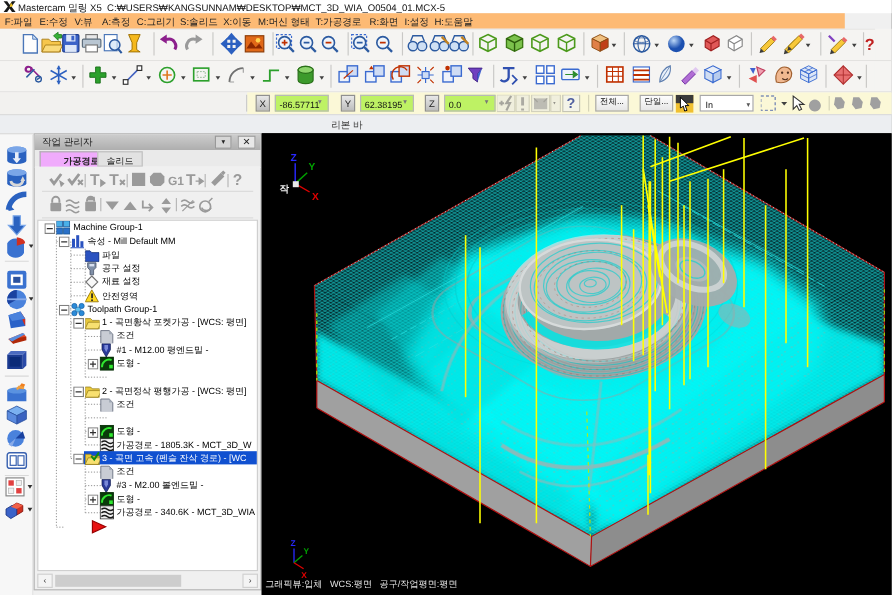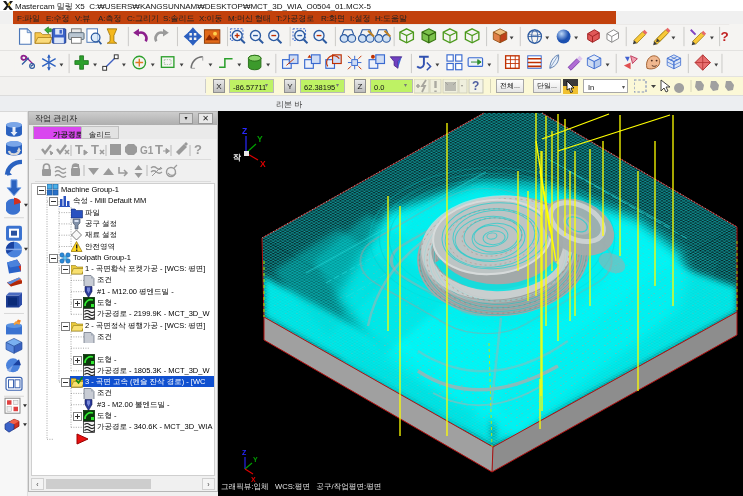--- a/index.html
+++ b/index.html
@@ -1,19 +1,19 @@
 <!DOCTYPE html>
 <html><head><meta charset="utf-8"><style>
 *{margin:0;padding:0;box-sizing:border-box}
 html,body{width:743px;height:496px;overflow:hidden;background:#f0f0f0;
  font-family:"Liberation Sans",sans-serif;}
 .abs{position:absolute}
 #titlebar{position:absolute;left:0;top:0;width:743px;height:11px;background:#fff;}
 #titlebar span{position:absolute;left:15px;top:1px;font-size:8px;color:#111;letter-spacing:0px;white-space:nowrap}
-#menubar{position:absolute;left:13px;top:11px;width:603px;height:13px;background:#c2410c;font-size:8px;color:#222}
+#menubar{position:absolute;left:0;top:11px;width:704px;height:13px;background:#fdba74;font-size:8px;color:#222}
 #menubar span{position:absolute;top:2px;white-space:nowrap}
 #tb1{position:absolute;left:0;top:24px;width:743px;height:27px;background:#f5f4f2;border-bottom:1px solid #e3e2e0}
 #tb2{position:absolute;left:0;top:51px;width:743px;height:26px;background:#f5f4f2;border-bottom:1px solid #e3e2e0}
 #row3{position:absolute;left:0;top:77px;width:743px;height:18px;background:#f2f1ef}
 #row3y{position:absolute;left:206px;top:0;width:537px;height:18px;background:#fbf8d7}
 #ribbon{position:absolute;left:0;top:95px;width:743px;height:16px;background:#eceef1;border-top:1px solid #dcdcdc}
 #ribbon span{position:absolute;left:276px;top:3px;font-size:8px;color:#3a3a3a}
 #main{position:absolute;left:0;top:111px;width:743px;height:385px;background:#f0f0f0}
 #lstrip{position:absolute;left:0;top:0;width:28px;height:385px;background:#f7f7f7;border-top:1px solid #d8d8d8}
 #panel{position:absolute;left:28px;top:0;width:190px;height:381px;background:#f0f0f0;border:1px solid #b6b6b6}
@@ -548,21 +548,21 @@
       </g>
       <path d="M23 312 l4 0 l-2 3 z" fill="#303030"></path>
     </svg>
 <div id="panel">
       <div id="ptitle">
         <b>작업 관리자</b>
         <span style="position:absolute;right:24px;top:1px;width:14px;height:11px;background:#d6d6d6;border:1px solid #999;font-size:6px;text-align:center;color:#222">▾</span>
         <span style="position:absolute;right:4px;top:1px;width:15px;height:11px;background:#e8e8e8;border:1px solid #999;font-size:8px;line-height:10px;text-align:center;color:#222">✕</span>
       </div>
       <div id="ptabs">
-        <div class="tab" style="left:4px;width:70px;background:#d946ef;border:1px solid #b0b0b0;border-bottom:none;font-weight:bold">가공경로</div>
+        <div class="tab" style="left:4px;width:70px;background:#f0abfc;border:1px solid #b0b0b0;border-bottom:none;font-weight:bold">가공경로</div>
         <div class="tab" style="left:52px;width:38px;background:#e2e2e2;border:1px solid #c0c0c0">솔리드</div>
         <div style="position:absolute;left:0;top:14px;width:188px;height:1px;background:#fff"></div>
       </div>
       <svg class="abs" style="left:0;top:27px" width="188" height="44" viewBox="0 0 188 44">
         <rect width="188" height="44" fill="#f0f0f0"></rect>
         <line x1="6" y1="20.5" x2="182" y2="20.5" stroke="#dcdcdc"></line>
         <line x1="6" y1="42.5" x2="182" y2="42.5" stroke="#dcdcdc"></line>
         <g transform="translate(12,2)" fill="#9a9a9a" stroke="#9a9a9a">
           <path d="M0 5 l3 4 l6 -8" fill="none" stroke-width="2.4" transform="translate(1,3)"></path>
           <path d="M9 10 l3 2 l-2 2 z"></path>
@@ -773,27 +773,20 @@
             <rect x="0.5" y="0.5" width="8" height="8" fill="#fff" stroke="#808080"></rect>
             <line x1="2" y1="4.5" x2="7" y2="4.5" stroke="#303030"></line>
             <line x1="4.5" y1="2" x2="4.5" y2="7" stroke="#303030"></line>
           </svg>
           <svg class="abs" style="left:51px;top:0px" width="12" height="12" viewBox="0 0 12 12">
             <rect x="0.5" y="0.5" width="11" height="11" fill="#0a3a0a" stroke="#083008" stroke-width="0.8"></rect>
             <path d="M2 9 a6 6 0 0 1 8 -6" fill="none" stroke="#30e830" stroke-width="1.6"></path>
             <rect x="8" y="7" width="3" height="3" fill="#30e830"></rect>
           </svg>
           <span style="left:65px">도형 - </span>
-        </div>
-        <div class="trow" style="top:124.30000000000001px">
-          <svg class="abs" style="left:51px;top:0px" width="12" height="12" viewBox="0 0 12 12">
-            <rect x="0.5" y="0.5" width="11" height="11" fill="#f0f0f0" stroke="#303030" stroke-width="0.8"></rect>
-            <path d="M1.5 3.5 q2.5 -2 5 0 t5 0 M1.5 6.5 q2.5 -2 5 0 t5 0 M1.5 9.5 q2.5 -2 5 0 t5 0" fill="none" stroke="#181818" stroke-width="1.2"></path>
-          </svg>
-          <span style="left:65px">가공경로 - 2199.9K - MCT_3D_W</span>
         </div>
         <div class="trow" style="top:135.60000000000002px">
           <svg class="abs" style="left:29px;top:2px" width="9" height="9" viewBox="0 0 9 9">
             <rect x="0.5" y="0.5" width="8" height="8" fill="#fff" stroke="#808080"></rect>
             <line x1="2" y1="4.5" x2="7" y2="4.5" stroke="#303030"></line>
           </svg>
           <svg class="abs" style="left:39px;top:0px" width="12" height="12" viewBox="0 0 12 12">
             <path d="M0 2.5 h4.5 l1.5 1.5 h6 v7 h-12 z" fill="#e8c83c" stroke="#907818" stroke-width="0.6"></path>
             <path d="M0 11 l2.5 -5.5 h11 l-2.7 5.5 z" fill="#f8e070" stroke="#907818" stroke-width="0.6"></path>
           </svg>

